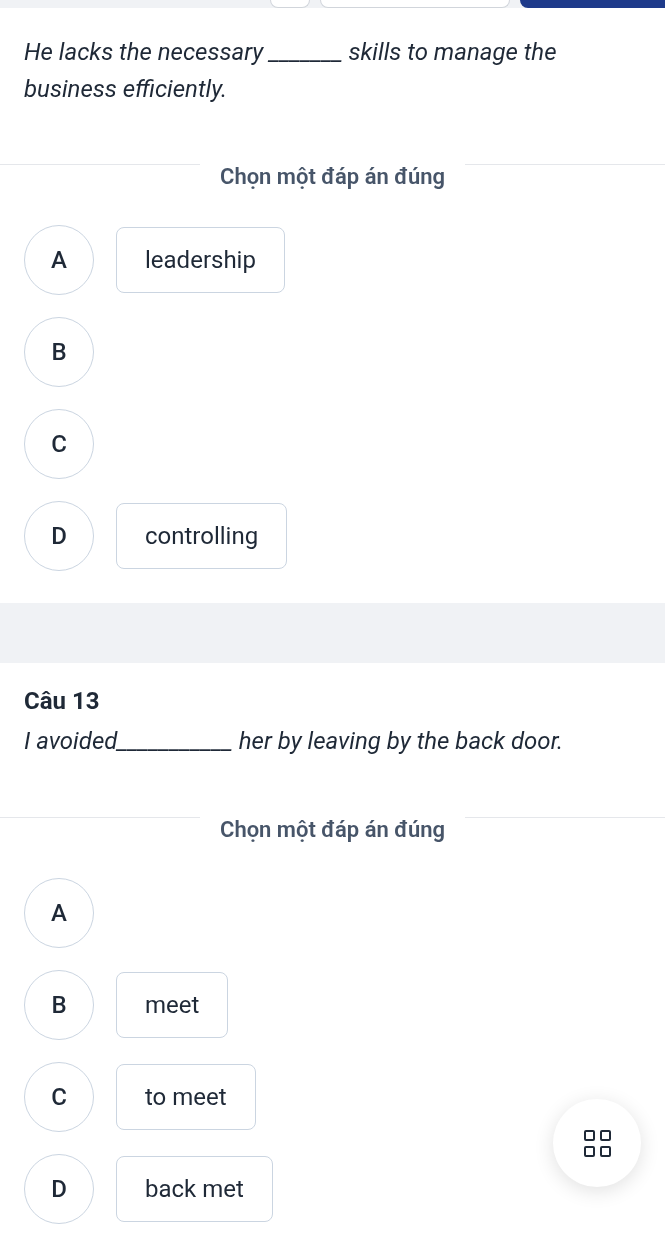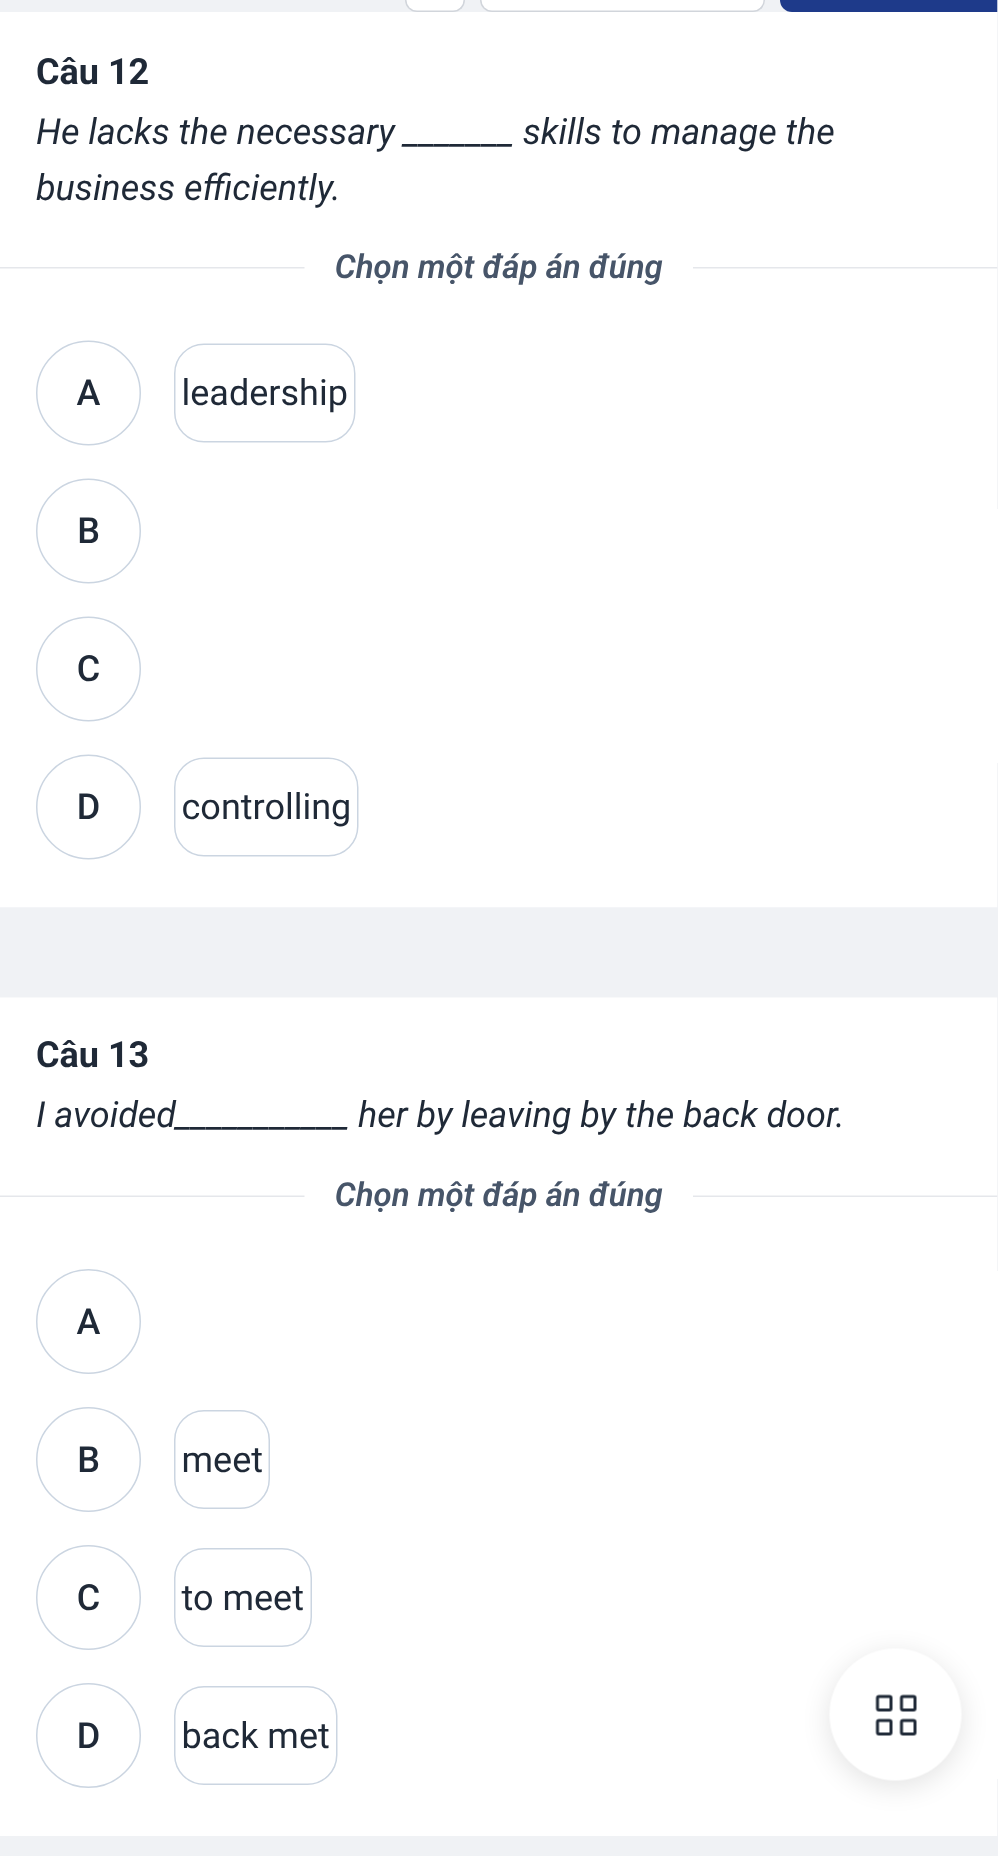--- a/index.html
+++ b/index.html
@@ -58,23 +58,21 @@
     }
     .question-text {
       font-size: 24px;
       line-height: 1.55;
       color: #1f2937;
       font-weight: 400;
       font-style: italic;
     }
     .divider-row {
       display: flex;
-      align-items: center;
-      margin: 22px -24px 36px -24px;
-      font-style: italic;
+      margin: 56px -24px 36px -24px;
     }
     .divider-line {
       flex: 1;
       height: 1px;
       background: #e5e7eb;
     }
     .divider-text {
       font-size: 22px;
       font-weight: 600;
       color: #475569;
@@ -100,22 +98,22 @@
       align-items: center;
       justify-content: center;
       font-size: 24px;
       font-weight: 500;
       color: #1f2937;
       background: white;
       flex-shrink: 0;
     }
     .option-box {
       border: 1.5px solid #cbd5e1;
-      border-radius: 20px;
-      padding: 18px 4px;
+      border-radius: 8px;
+      padding: 18px 28px;
       font-size: 24px;
       color: #1f2937;
       background: white;
     }
     .gap {
       height: 60px;
       background: #f0f2f5;
     }
     .fab {
       position: fixed;
@@ -147,21 +145,20 @@
 </head>
 <body>
 
 <div class="top-bar">
   <div class="top-btn-outline"></div>
   <div class="top-btn-wide"></div>
   <div class="top-btn-blue"></div>
 </div>
 
 <div class="question-card first">
-  <div class="question-number">Câu 12</div>
   <div class="question-text">He lacks the necessary _______ skills to manage the business efficiently.</div>
 
   <div class="divider-row">
     <div class="divider-line"></div>
     <div class="divider-text">Chọn một đáp án đúng</div>
     <div class="divider-line"></div>
   </div>
 
   <div class="options">
     <div class="option-row">

